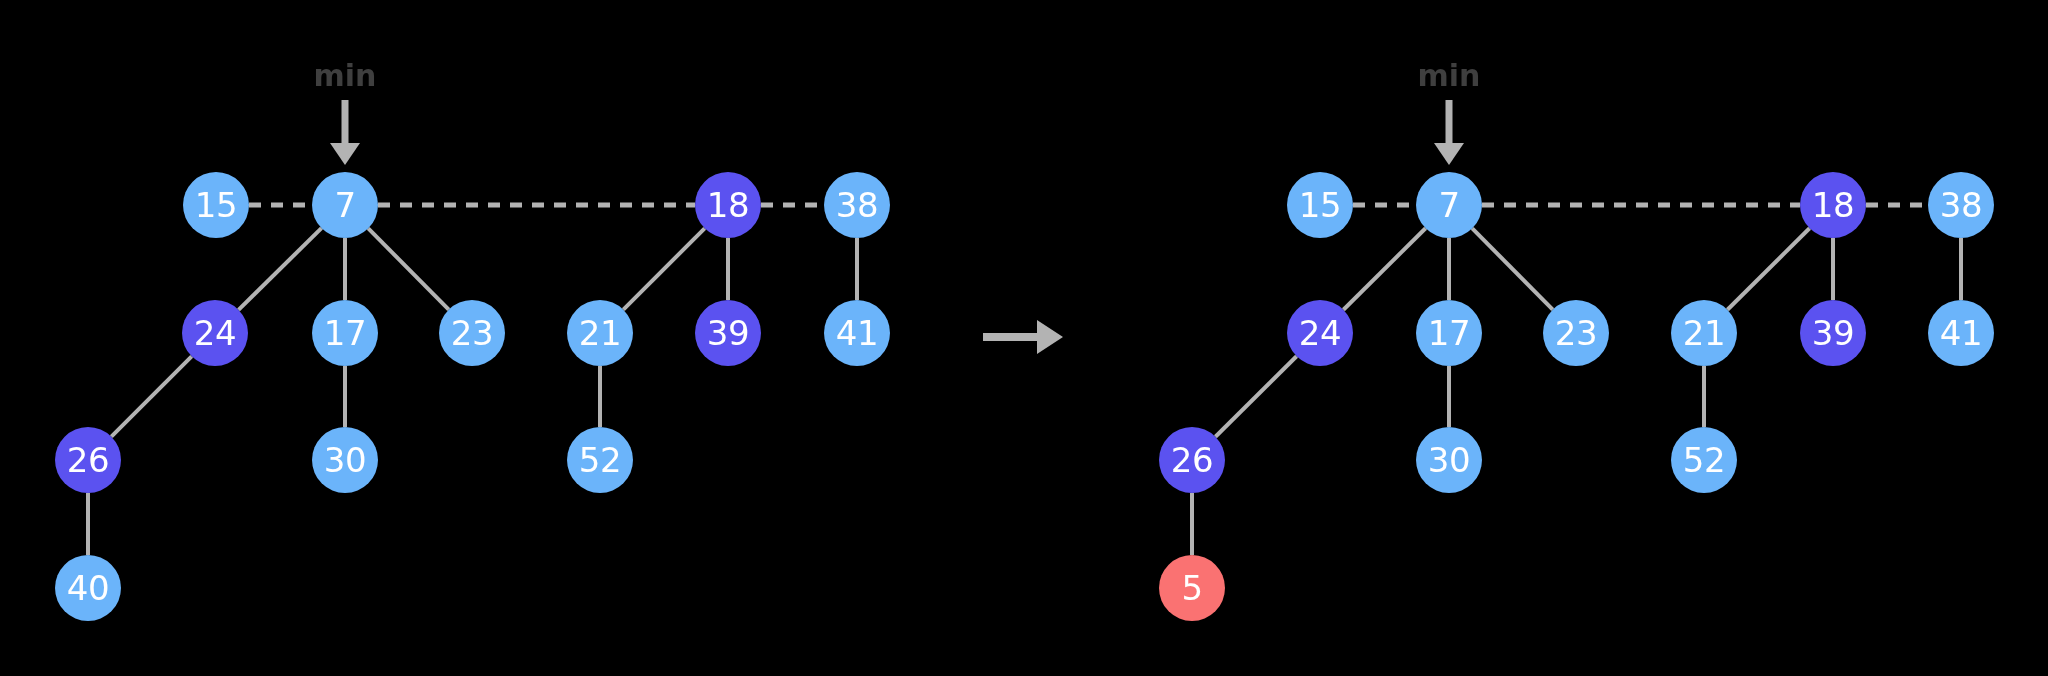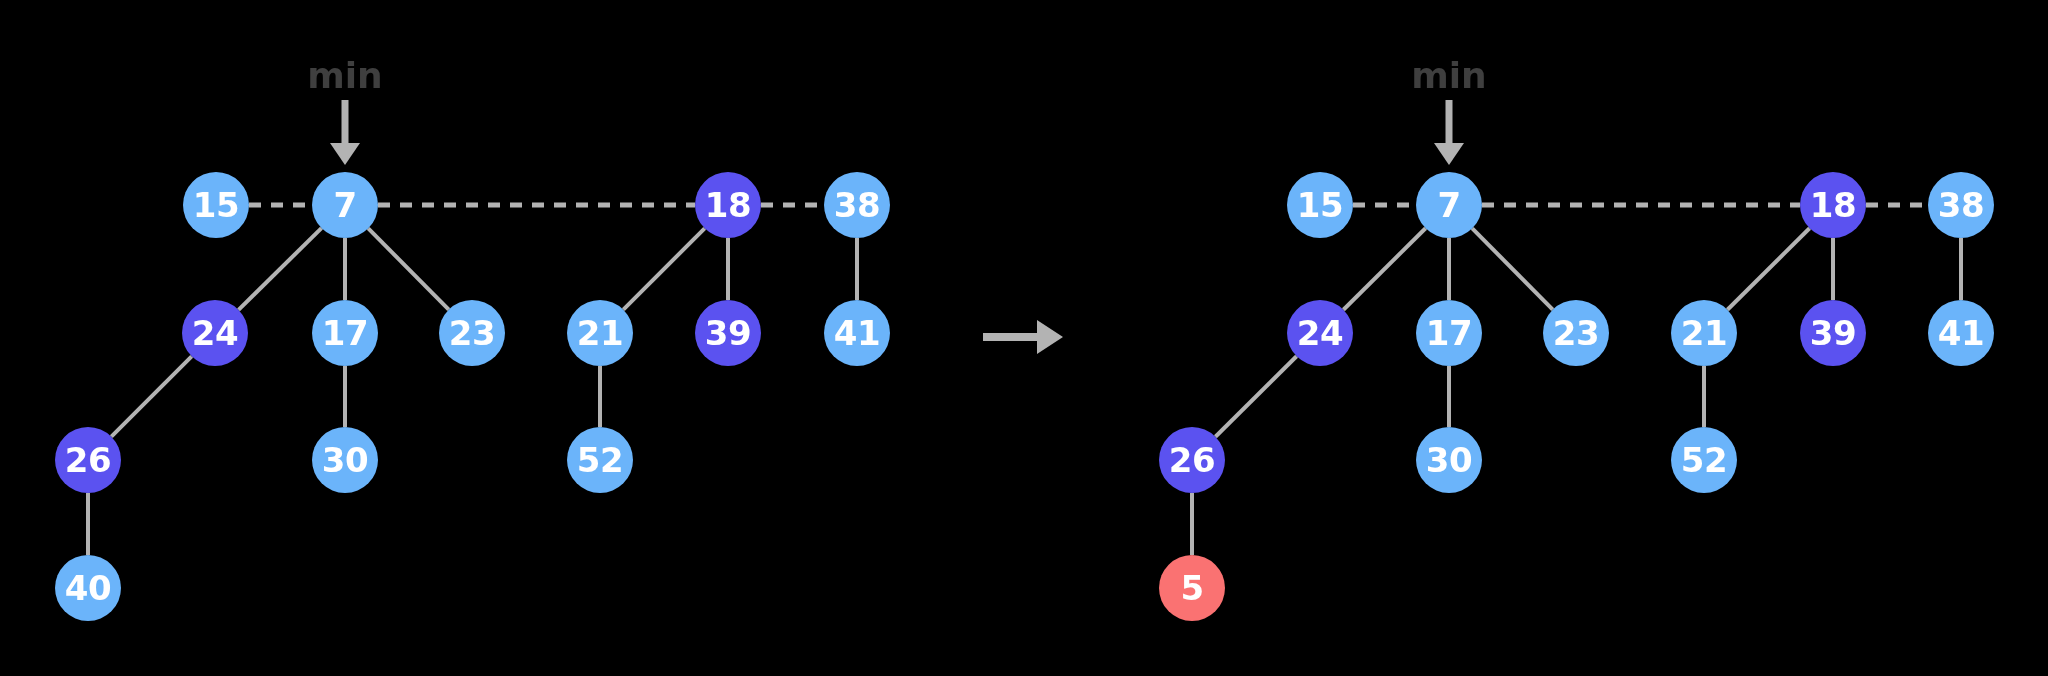--- a/index.html
+++ b/index.html
@@ -32,32 +32,32 @@
   }
   .node {
     position: absolute;
     width: 66px;
     height: 66px;
     border-radius: 50%;
     display: flex;
     align-items: center;
     justify-content: center;
     color: #ffffff;
-    font-weight: bold;
+    font-weight: normal;
     font-size: 34px;
     line-height: 1;
     letter-spacing: -0.5px;
     font-family: "DejaVu Sans", "Liberation Sans", sans-serif;
     box-sizing: border-box;
   }
   .min-label {
     position: absolute;
     color: #3f3f3f;
     font-weight: bold;
-    font-size: 36px;
+    font-size: 30px;
     font-family: "DejaVu Sans", "Liberation Sans", sans-serif;
     transform: translate(-50%, -50%);
     white-space: nowrap;
   }
 </style>
 </head>
 <body>
 
 <div id="root">
   <svg class="svg-layer" id="edge-svg" viewBox="0 0 2048 676" xmlns="http://www.w3.org/2000/svg">

